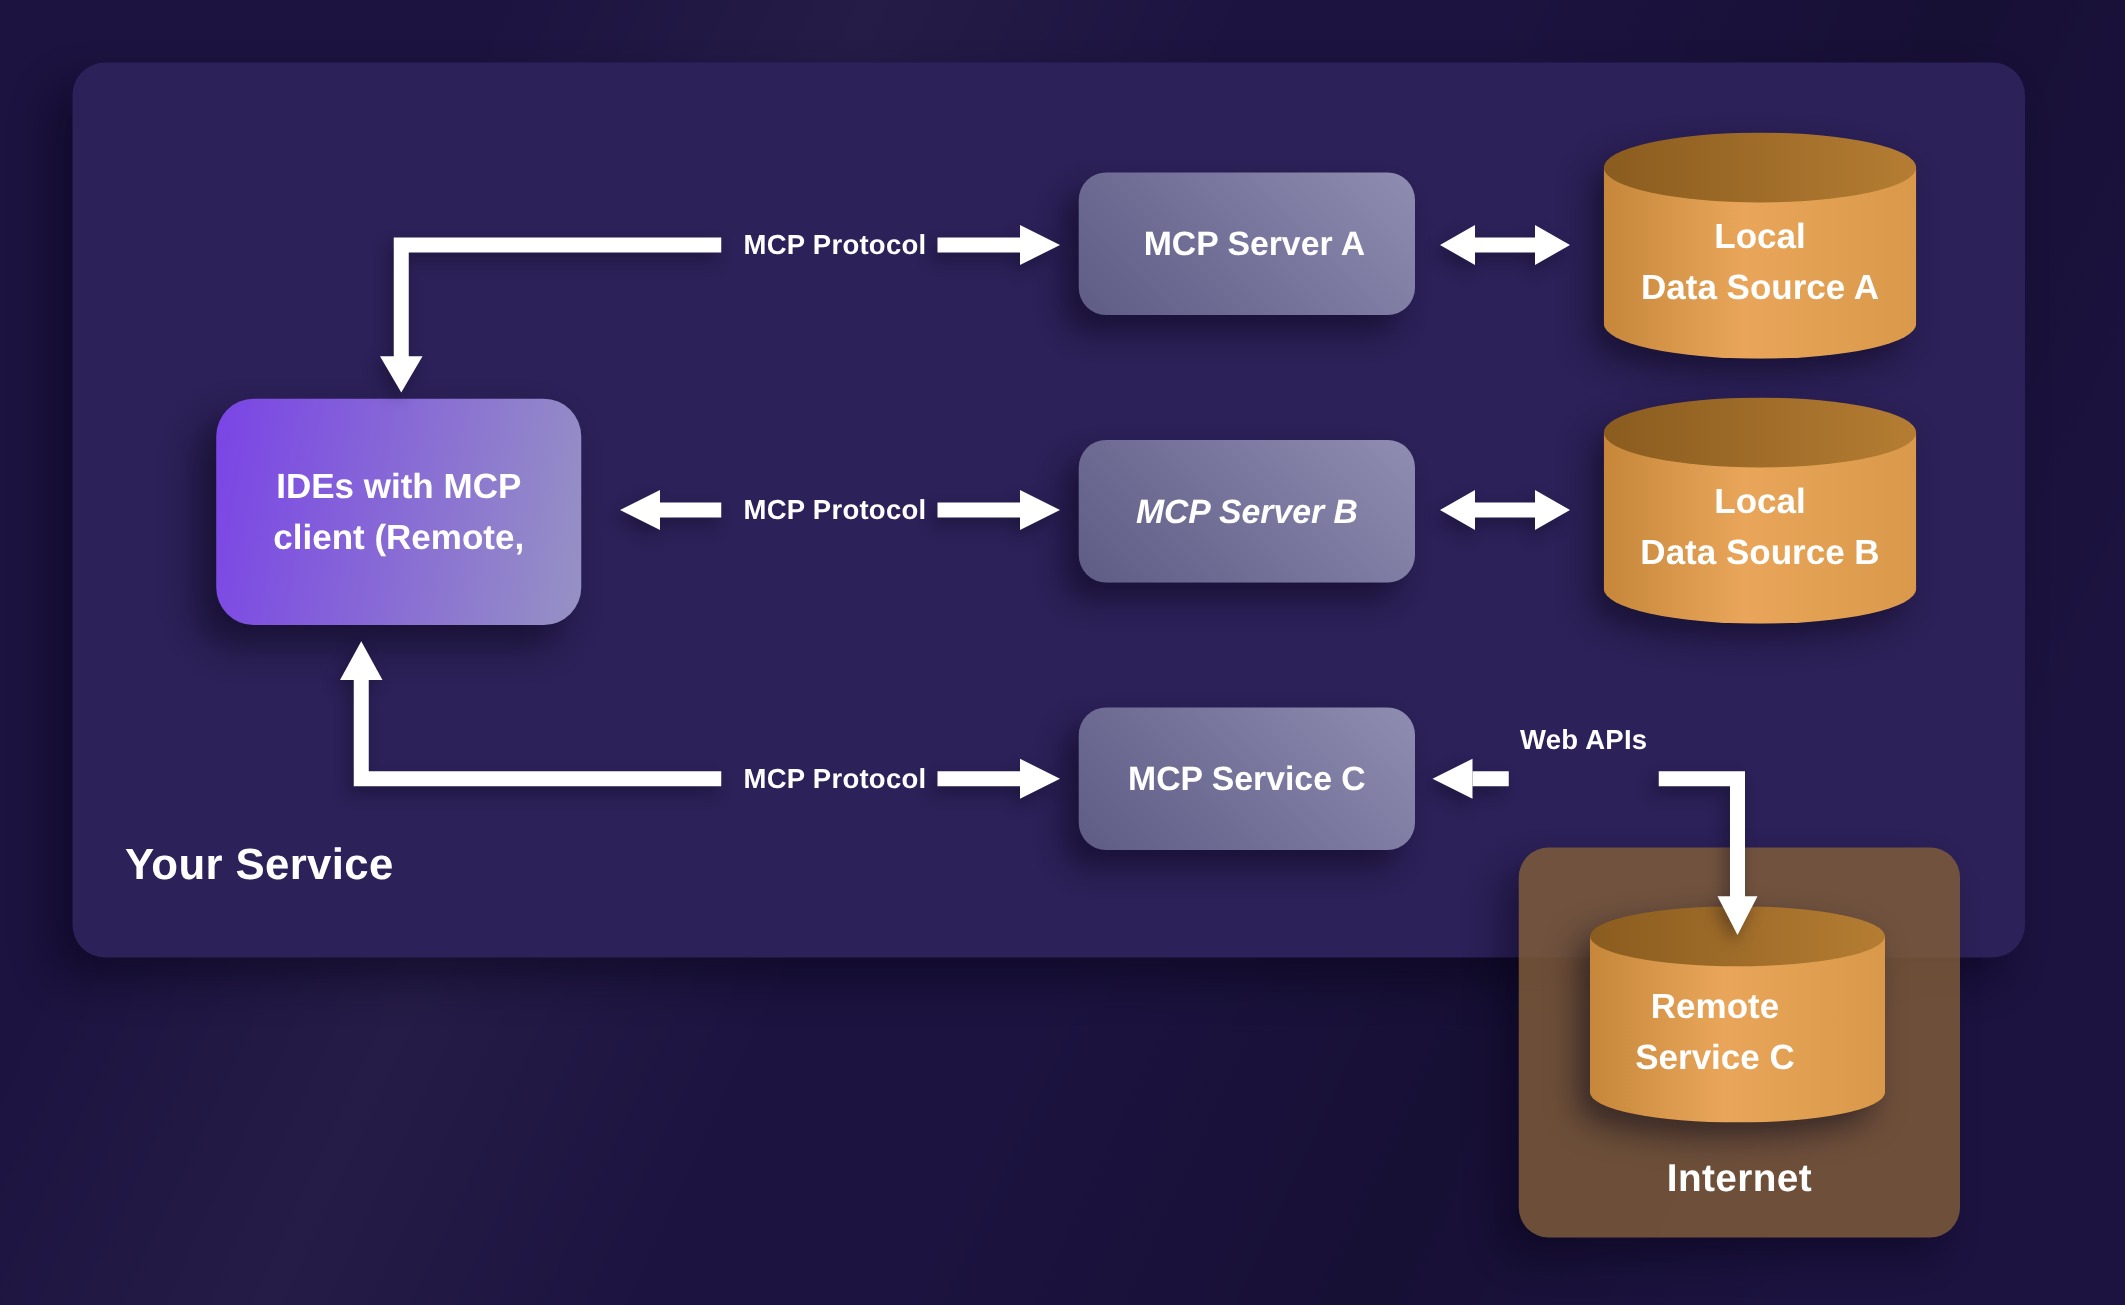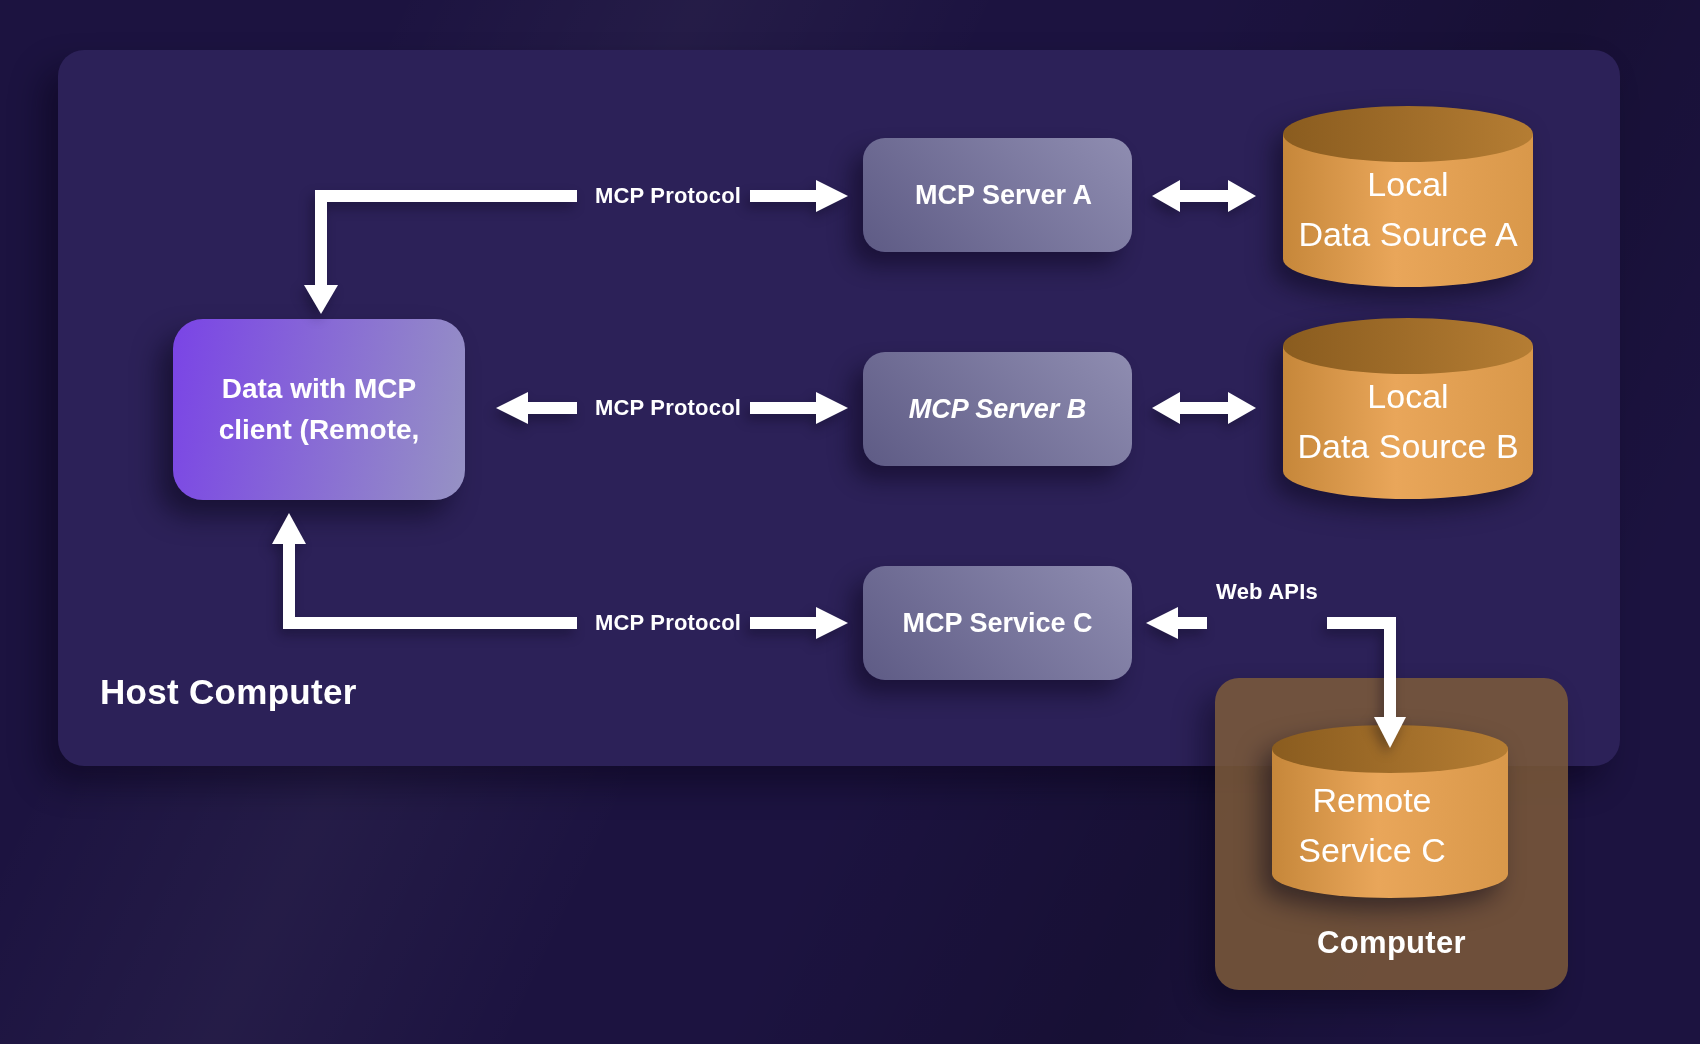--- a/index.html
+++ b/index.html
@@ -98,21 +98,21 @@
     position: absolute;
     filter: drop-shadow(-10px 12px 12px rgba(6, 3, 20, 0.5));
   }
   .cyl-a { left: 1283px; top: 106px; z-index: 4; }
   .cyl-b { left: 1283px; top: 318px; z-index: 4; }
   .cyl-remote { left: 1272px; top: 725px; z-index: 4; }
   .cyl-label {
     position: absolute;
     display: flex; align-items: center; justify-content: center;
     text-align: center;
-    font-size: 34px; font-weight: 400; line-height: 1.45;
+    font-size: 28px; font-weight: 700; line-height: 1.45;
     z-index: 4;
   }
   .cyl-label span { display: block; }
   .cyl-label-a { left: 1283px; top: 106px; width: 250px; height: 181px; padding-top: 26px; }
   .cyl-label-b { left: 1283px; top: 318px; width: 250px; height: 181px; padding-top: 26px; }
   .cyl-label-remote { left: 1272px; top: 725px; width: 200px; height: 173px; padding-top: 28px; align-items: center; }
   .arrows {
     position: absolute;
     left: 0; top: 0;
     z-index: 5;
@@ -127,41 +127,41 @@
     letter-spacing: 0.2px;
     z-index: 6;
   }
 </style>
 </head>
 <body>
 
 <div class="stage">
 
   <div class="computer-box"></div>
-  <div class="computer-label">Host Computer</div>
+  <div class="computer-label">Your Service</div>
 
   <div class="host-box">
     <div>
-      <span>Data with MCP</span>
+      <span>IDEs with MCP</span>
       <span>client (Remote,</span>
     </div>
   </div>
 
   <div class="server-box server-a">
     <span>MCP Server A</span>
   </div>
   <div class="server-box server-b">
     <span>MCP Server B</span>
   </div>
   <div class="server-box server-c">
     <span>MCP Service C</span>
   </div>
 
   <div class="internet-box">
-    <div class="internet-label">Computer</div>
+    <div class="internet-label">Internet</div>
   </div>
 
   <svg width="0" height="0" style="position:absolute" aria-hidden="true">
     <defs>
       <linearGradient id="cylBody" x1="0" y1="0" x2="1" y2="0">
         <stop offset="0" stop-color="#c6873a"></stop>
         <stop offset="0.45" stop-color="#e9a65a"></stop>
         <stop offset="1" stop-color="#d9984a"></stop>
       </linearGradient>
       <linearGradient id="cylTop" x1="0" y1="0" x2="1" y2="0">

